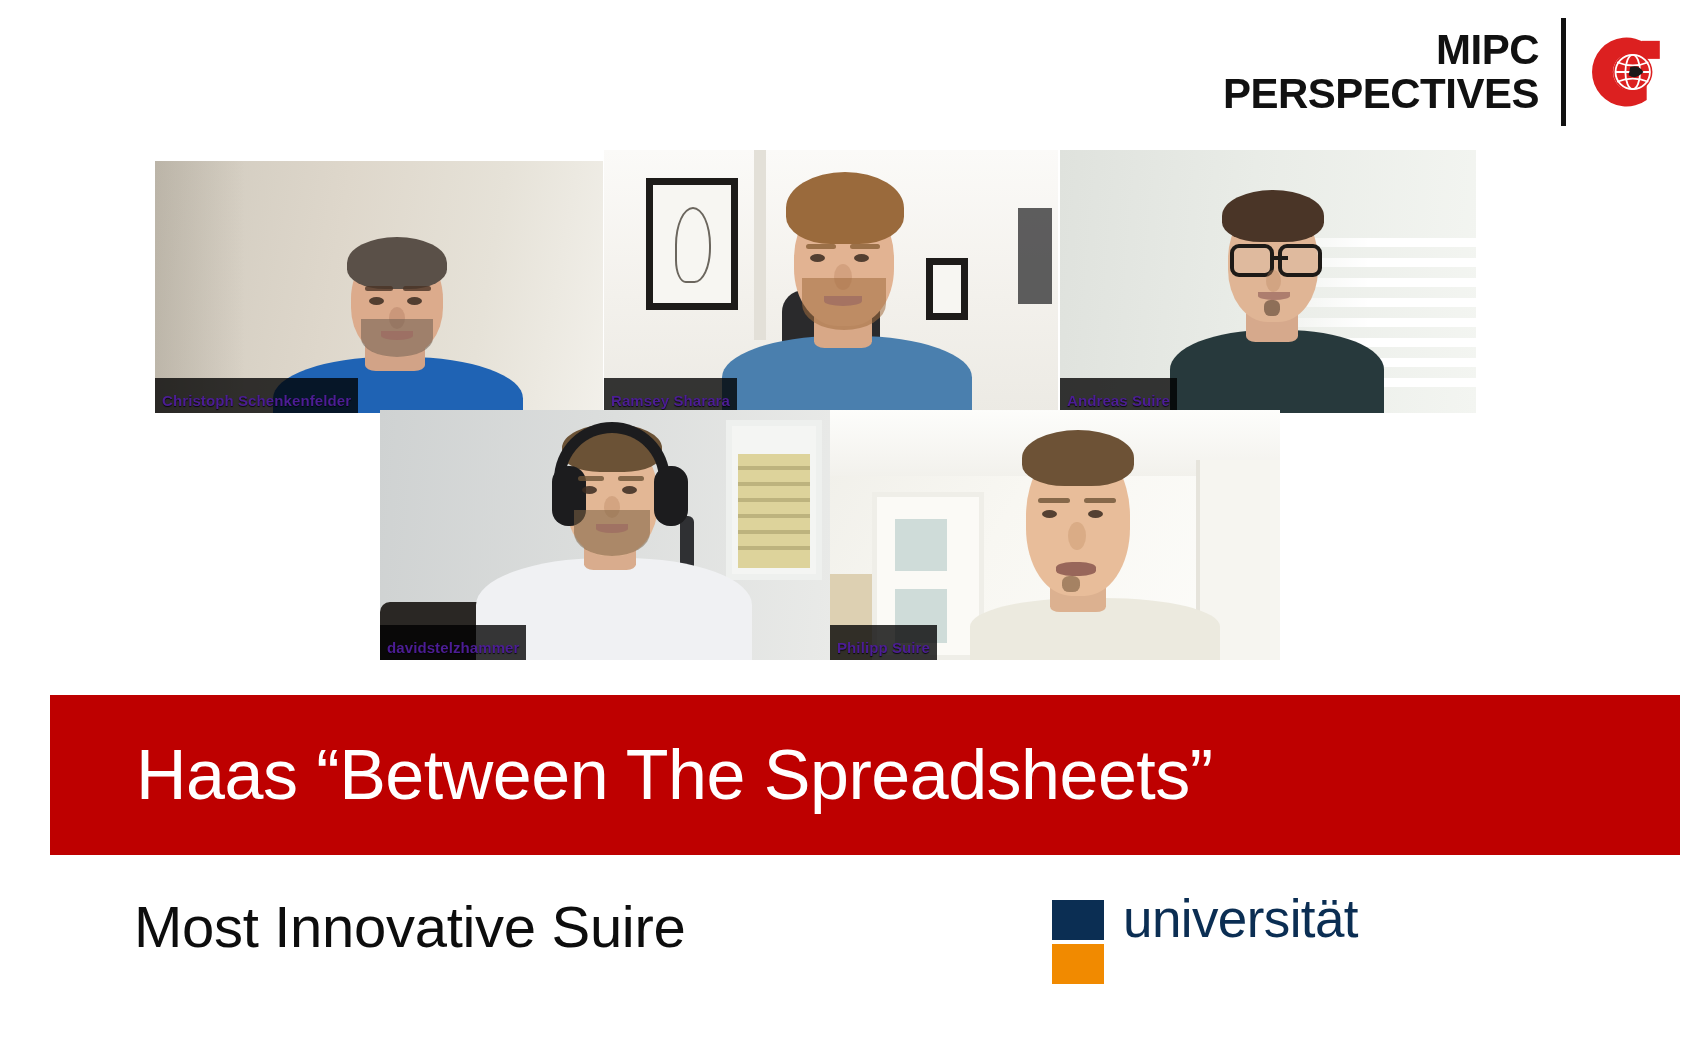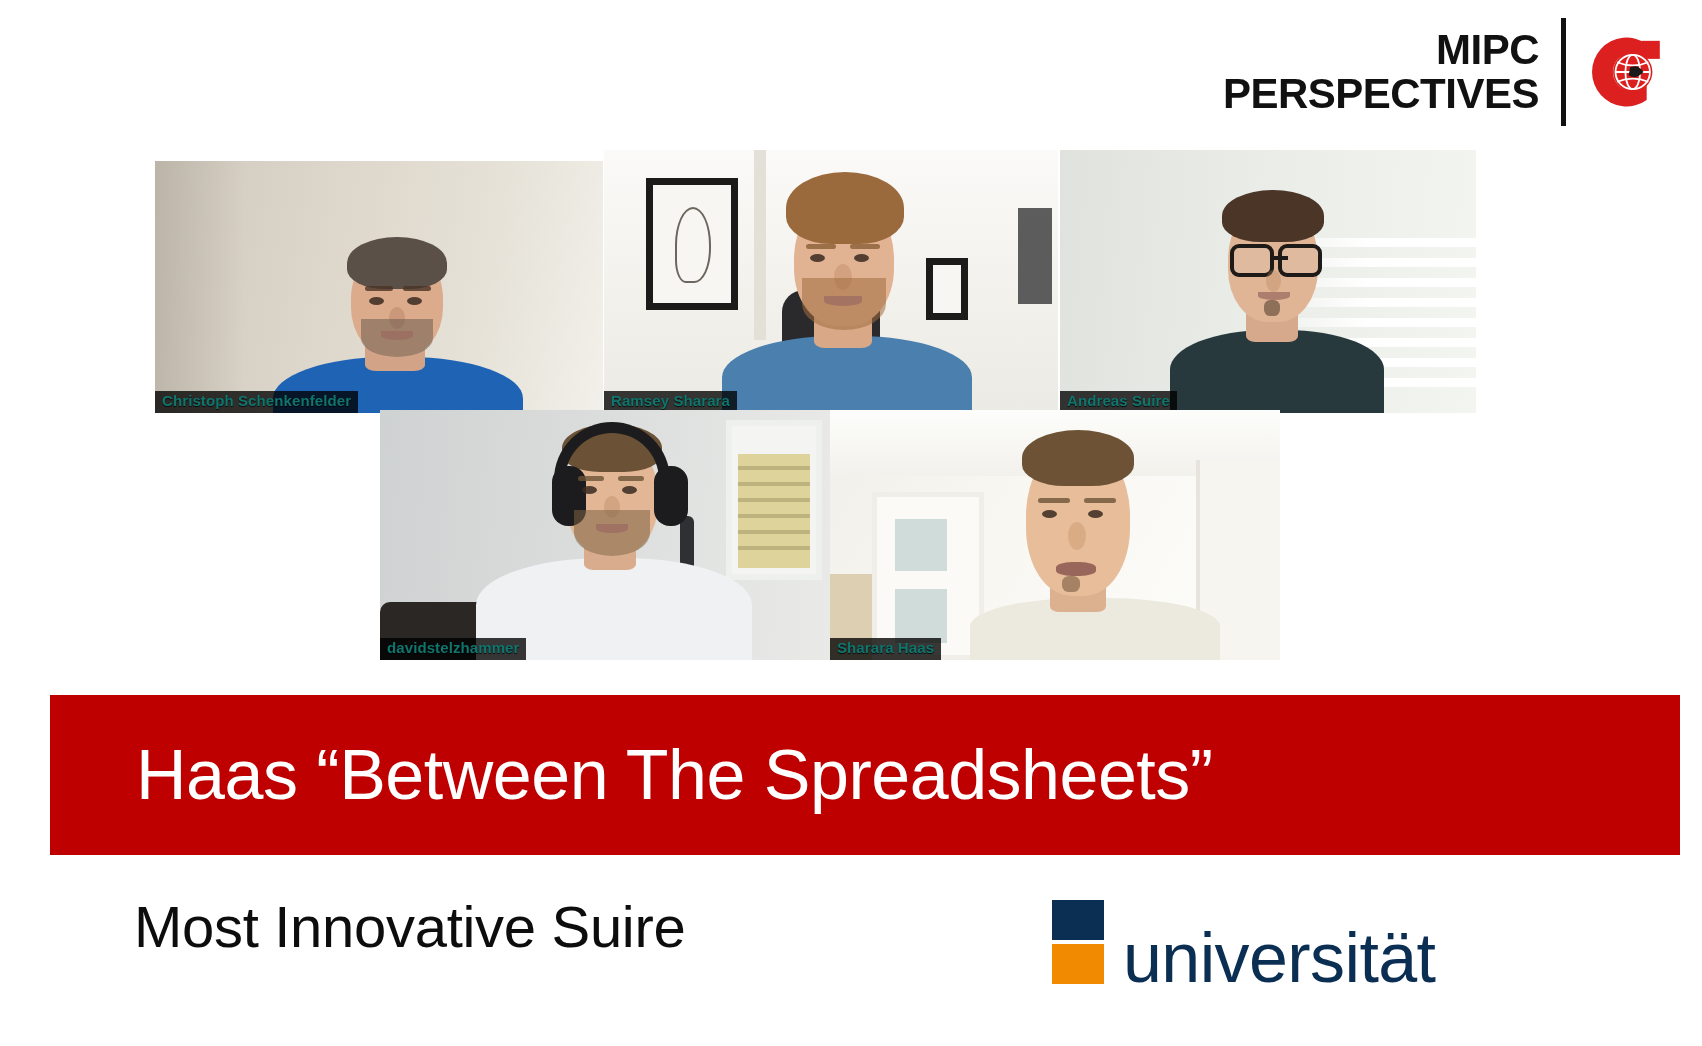--- a/index.html
+++ b/index.html
@@ -18,23 +18,23 @@
   .brand-l2 { font-size:42px; font-weight:bold; letter-spacing:-0.5px; color:#111; margin-top:2px; }
   .brand-rule { width:5px; height:108px; background:#111; margin:0 20px 0 22px; }
   .brand-mark { width:82px; height:82px; position:relative; }
 
   
   .grid { position:absolute; left:0; top:0; width:1702px; height:670px; }
   .tile { position:absolute; overflow:hidden; background:#d8d6d2; }
   .tile .scene { position:absolute; inset:0; }
   .namebar {
     position:absolute; left:0; bottom:0;
-    background:rgba(0,0,0,0.78); color:#0f766e;
+    background:rgba(0,0,0,0.78); color:#4c1d95;
     font-size:15px; font-weight:600; letter-spacing:.1px;
-    padding:1px 7px 4px 7px; white-space:nowrap;
+    padding:14px 7px 4px 7px; white-space:nowrap;
     text-shadow:0 1px 1px rgba(0,0,0,.8);
   }
 
   
   .head { position:absolute; border-radius:48% 48% 44% 44%; }
   .hair { position:absolute; border-radius:50% 50% 38% 38%; }
   .torso { position:absolute; border-radius:46% 46% 0 0; }
   .neck { position:absolute; border-radius:18%; }
   .eye { position:absolute; width:15px; height:8px; border-radius:50%; background:#3a2a20; opacity:.85; }
   .brow { position:absolute; height:5px; border-radius:4px; background:#4a3326; opacity:.8; }
@@ -94,21 +94,21 @@
   .subtitle {
     position:absolute; left:134px; top:893px;
     font-size:58px; font-weight:400; color:#0d0d0d; letter-spacing:-0.3px;
   }
   .uni { position:absolute; left:1052px; top:894px; display:flex; align-items:flex-start; }
   .uni-squares { display:flex; flex-direction:column; margin-right:19px; margin-top:6px; }
   .sq { width:52px; height:40px; }
   .sq.navy { background:#0b2e53; }
   .sq.orange { background:#f18a00; margin-top:4px; }
   .uni-words { line-height:0.96; color:#0b2e53; }
-  .uni-l1 { font-size:70px; font-weight:400; letter-spacing:-0.6px;margin-top:31px; }
+  .uni-l1 { font-size:53px; font-weight:400; letter-spacing:-0.6px; }
   .uni-l2 { font-size:53px; font-weight:400; letter-spacing:-0.6px; }
 </style>
 </head>
 <body>
 
 <div id="slide">
 
   <div class="brand">
     <div class="brand-words">
       <div class="brand-l1">MIPC</div>
@@ -248,21 +248,21 @@
         <div class="head" style="left:196px; top:32px; width:104px; height:154px; background:#e8bd9a;"></div>
         <div class="hair" style="left:192px; top:20px; width:112px; height:56px; background:#6d5236;"></div>
         <div class="brow" style="left:208px; top:88px; width:32px; background:#6d5236;"></div>
         <div class="brow" style="left:254px; top:88px; width:32px; background:#6d5236;"></div>
         <div class="eye" style="left:212px; top:100px;"></div>
         <div class="eye" style="left:258px; top:100px;"></div>
         <div class="nose" style="left:238px; top:112px; width:18px; height:28px; background:#c08b62;"></div>
         <div class="mouth" style="left:226px; top:152px; width:40px; height:14px; background:#7d4a44; border-radius:40%;"></div>
         <div class="beard" style="left:232px; top:166px; width:18px; height:16px; background:#6d5236; border-radius:40%;"></div>
       </div>
-      <div class="namebar">Sharara Haas</div>
+      <div class="namebar">Philipp Suire</div>
     </div>
 
   </div>
 
   <div class="banner">
     <div class="banner-title">Haas “Between The Spreadsheets”</div>
   </div>
 
   <div class="subtitle">Most Innovative Suire</div>
 

